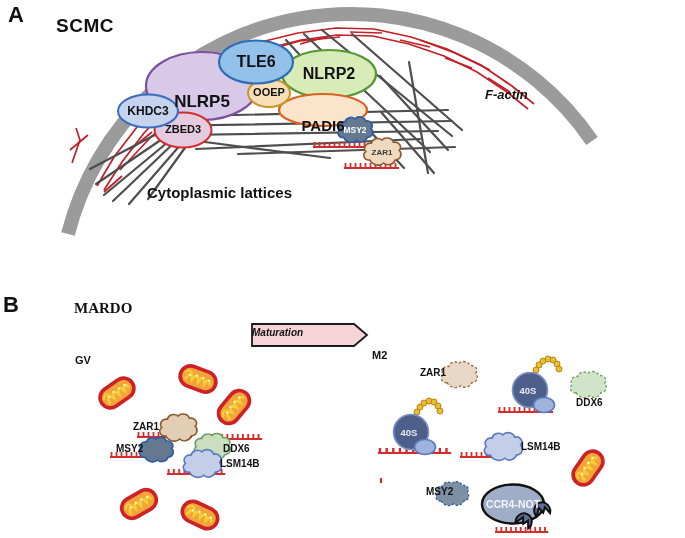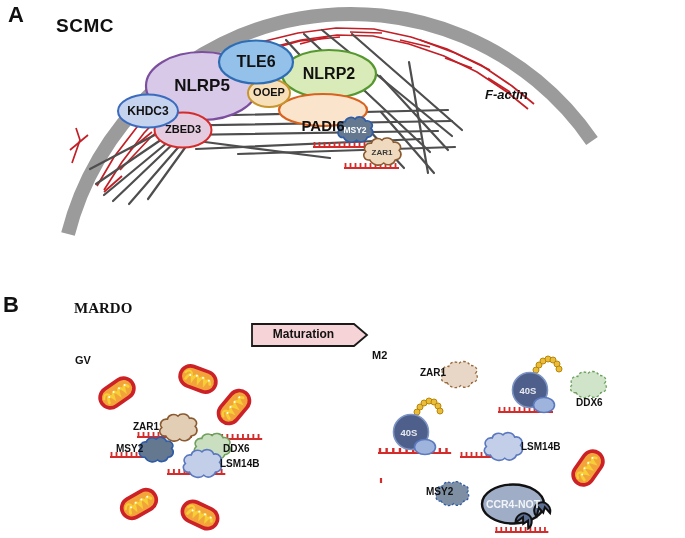--- a/index.html
+++ b/index.html
@@ -11,21 +11,21 @@
   .panel-letter{font-size:22px;}
   .big-title{font-size:19px;letter-spacing:.5px;}
   .mardo{font-size:15px;font-family:Liberation Serif, serif;}
   .stage{font-size:11px;}
   .membrane{font-size:13.5px;white-space:normal;width:104px;line-height:1.25;}
   .mid{font-size:13px;font-style:italic;}
   .lattice{font-size:15px;}
   .p17{font-size:17px;} .p16{font-size:16px;} .p15{font-size:15px;margin-top:16px;}
   .p11{font-size:11px;} .p10{font-size:12px;text-align:center;}
   .small-lbl{font-size:10px;}
-  .mat{font-size:12px;text-align:center;width:103px;}
+  .mat{font-size:10px;text-align:left;width:103px;font-style:italic;}
   svg text{font-family:"Liberation Sans",sans-serif;font-weight:bold;}
 </style>
 </head>
 <body>
 
 <div class="page">
 
   <svg style="top:0" width="685" height="270" viewBox="0 0 685 270">
     <defs>
       <path id="cloudP" d="M-14,9 C-20,10 -23,3 -18.5,-0.5 C-22,-5 -18,-11 -12,-10 C-11,-15 -4,-17 0,-13.5 C3,-17.5 11,-16.5 13,-11 C19,-12.5 23.5,-6 19.5,-2 C23.5,2 21.5,8.5 15,9 C13.5,14 6,16.5 2,12.5 C-2,16.5 -10.5,15.5 -14,9 Z"></path>
@@ -168,22 +168,23 @@
       <ellipse cx="513" cy="224" rx="31" ry="19.5" fill="#9FAEC6" stroke="#111" stroke-width="2.4"></ellipse>
       <use href="#claw" transform="translate(524,241) rotate(25)" fill="#5C6E92" stroke="#111" stroke-width="2"></use>
       <use href="#claw" transform="translate(542,230) rotate(-15)" fill="#5C6E92" stroke="#111" stroke-width="2"></use>
       <text x="513" y="228" font-size="10.5" fill="#F2F4F8" text-anchor="middle">CCR4-NOT</text>
     </g>
   </svg>
 
   <div class="lbl panel-letter" style="left:8px;top:2px">A</div>
   <div class="lbl big-title" style="left:56px;top:15px">SCMC</div>
   <div class="lbl mid" style="left:485px;top:87px">F-actin</div>
-
-  <div class="lbl ctr p17" style="left:202px;top:86px">NLRP5</div>
+  <div class="lbl lattice" style="left:147px;top:184px">Cytoplasmic lattices</div>
+
+  <div class="lbl ctr p17" style="left:202px;top:102px">NLRP5</div>
   <div class="lbl ctr p16" style="left:256px;top:62px">TLE6</div>
   <div class="lbl ctr p16" style="left:329px;top:74px">NLRP2</div>
   <div class="lbl ctr p11" style="left:269px;top:93px">OOEP</div>
   <div class="lbl ctr p15" style="left:323px;top:110px">PADI6</div>
   <div class="lbl ctr p10" style="left:148px;top:111px">KHDC3</div>
   <div class="lbl ctr p11" style="left:183px;top:130px">ZBED3</div>
 
   <div class="lbl panel-letter" style="left:3px;top:292px">B</div>
   <div class="lbl mardo" style="left:74px;top:299px">MARDO</div>
   <div class="lbl mat" style="left:252px;top:327px">Maturation</div>

